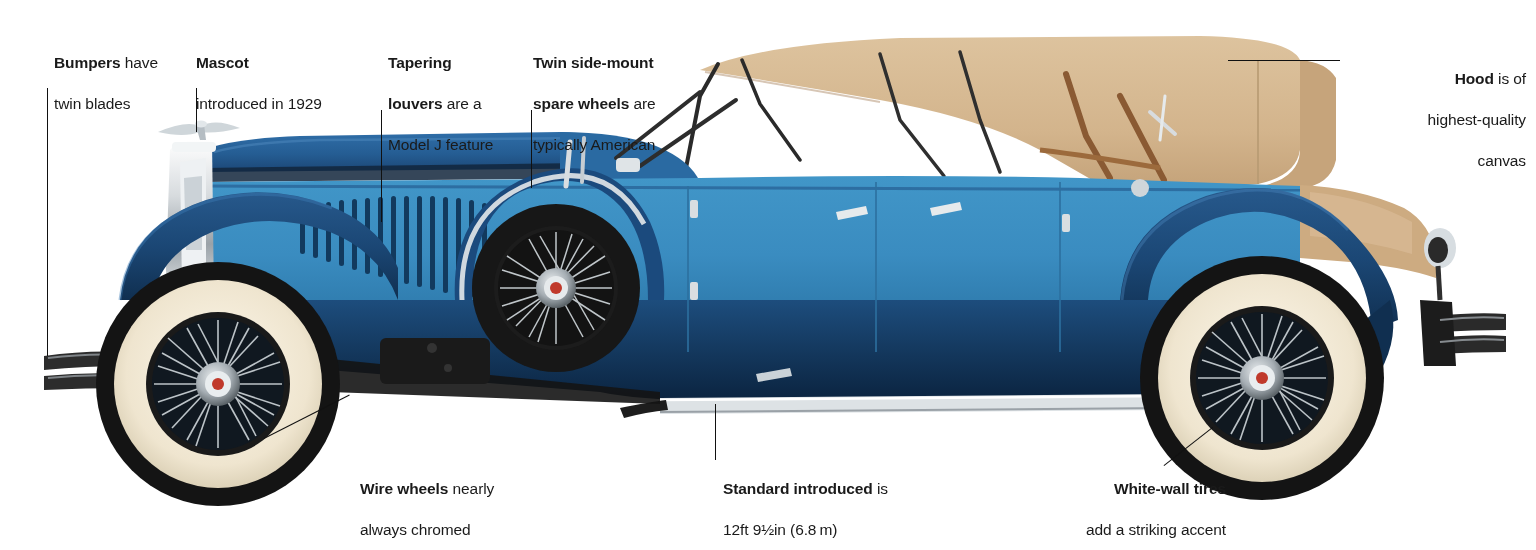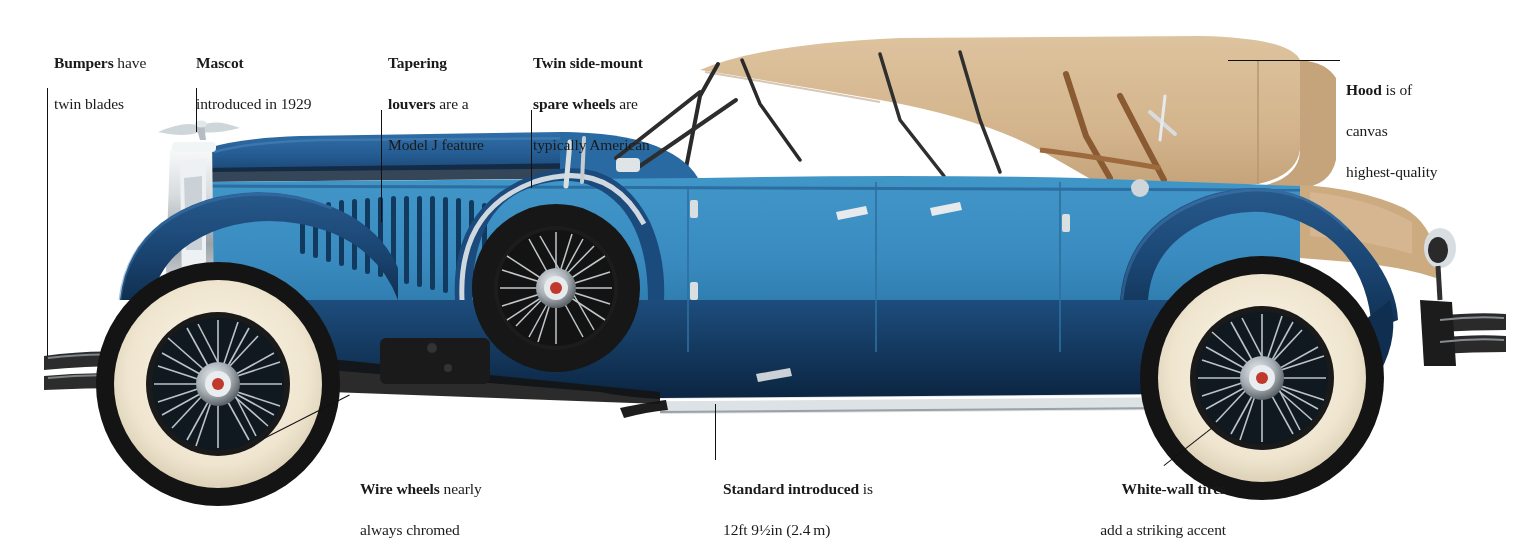--- a/index.html
+++ b/index.html
@@ -11,21 +11,20 @@
   body {
     font-family: "Liberation Sans", sans-serif;
     -webkit-font-smoothing: antialiased;
   }
   #stage {
     position: relative;
     width: 1536px;
     height: 550px;
     background: #ffffff;
     overflow: hidden;
-    font-family: Liberation Serif, serif;
   }
   
   .callout {
     position: absolute;
     font-size: 15.5px;
     line-height: 1.33;
     color: #1a1a1a;
     letter-spacing: -0.1px;
     white-space: pre-line;
   }
@@ -376,34 +375,34 @@
     <div><b>spare wheels</b><span> are</span></div>
     <div>typically American</div>
   </div>
 
   <div class="callout" style="left:388px; top:32px; width:160px;">
     <div><b>Tapering</b></div>
     <div><b>louvers</b><span> are a</span></div>
     <div>Model J feature</div>
   </div>
 
-  <div class="callout" style="left:1346px; top:59px; width:180px;">
+  <div class="callout" style="left:1346px; top:48px; width:180px;text-align:right;">
     <div><b>Hood</b><span> is of</span></div>
+    <div>highest-quality</div>
     <div>canvas</div>
-    <div>highest-quality</div>
   </div>
 
   <div class="callout" style="left:360px; top:458px; width:220px;">
     <div><b>Wire wheels</b><span> nearly</span></div>
     <div>always chromed</div>
   </div>
 
   <div class="callout" style="left:723px; top:458px; width:230px;">
     <div><b>Standard introduced</b><span> is</span></div>
-    <div>12ft 9½in (2.4 m)</div>
+    <div>12ft 9½in (6.8 m)</div>
   </div>
 
   <div class="callout" style="left:996px; top:458px; width:230px; text-align:right;">
     <div><b>White-wall tires</b></div>
     <div>add a striking accent</div>
   </div>
 
 </div>
 
 </body></html>

